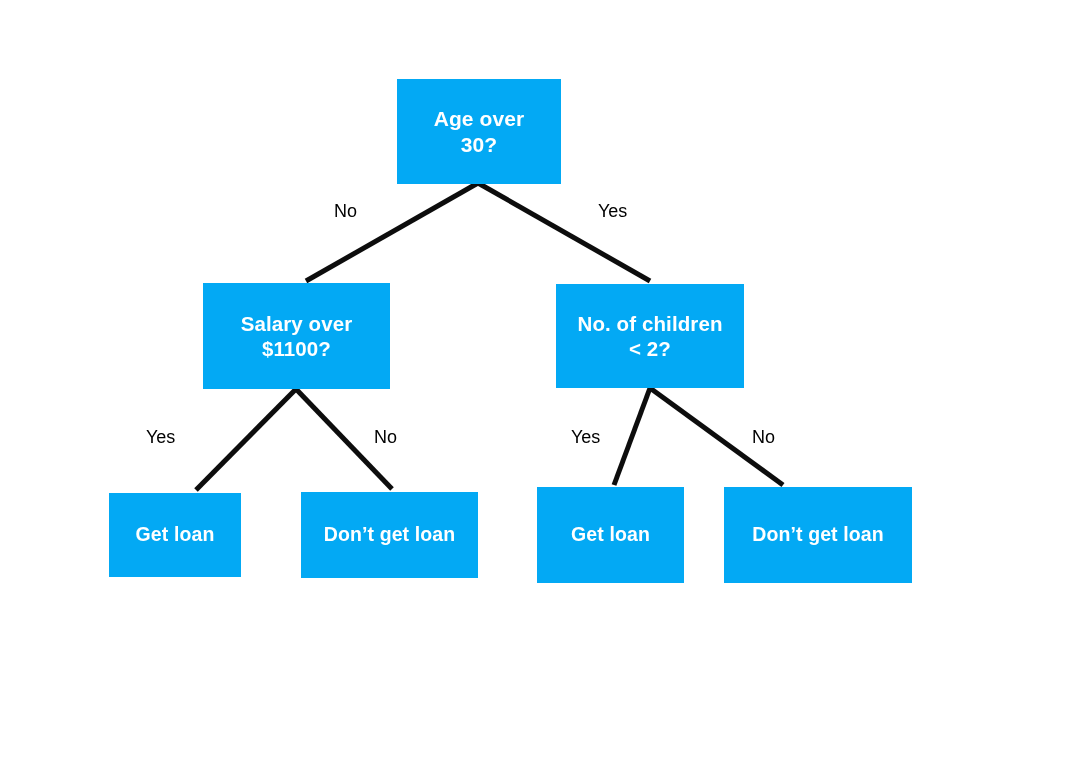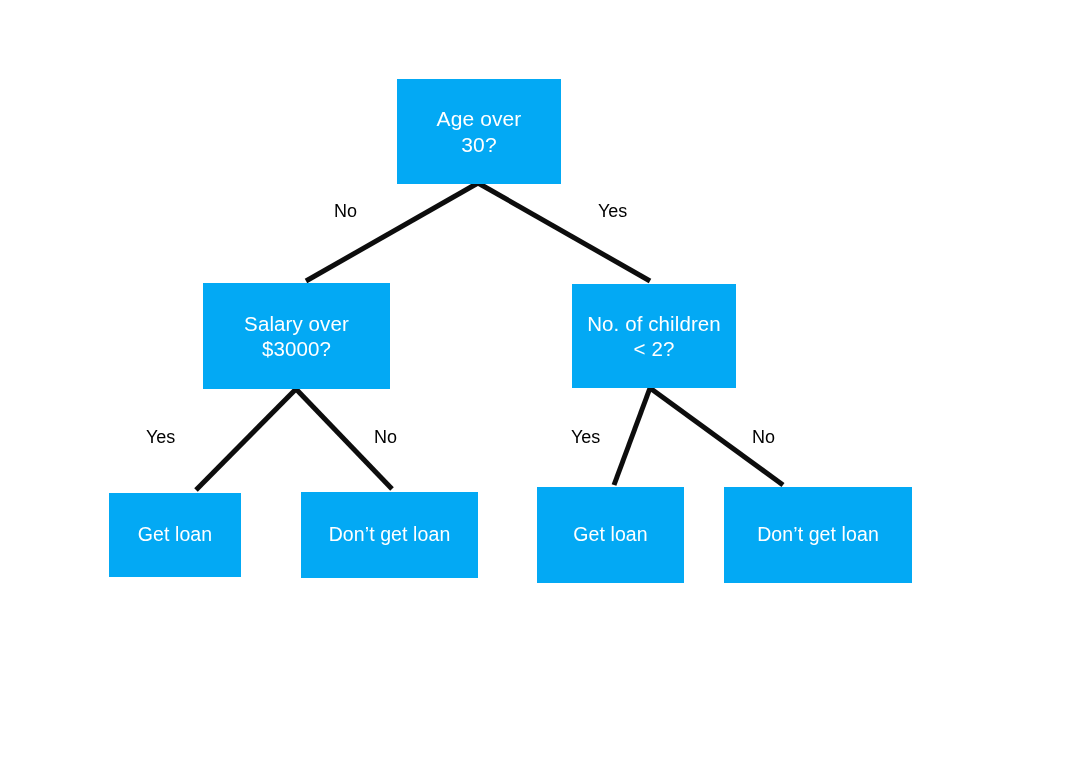--- a/index.html
+++ b/index.html
@@ -29,21 +29,21 @@
   .node {
     position: absolute;
     box-sizing: border-box;
     display: flex;
     align-items: center;
     justify-content: center;
     text-align: center;
     color: #ffffff;
     line-height: 1.22;
     letter-spacing: 0.1px;
-    font-weight: 400;
+    font-weight: 700;
     white-space: pre-line;
   }
   .node-label {
     display: block;
     width: 100%;
     padding: 0 4px;
     box-sizing: border-box;
   }
   
   #node-root {
@@ -57,24 +57,23 @@
   #node-salary {
     left: 203px;
     top: 283px;
     width: 187px;
     height: 106px;
     font-size: 20.5px;
   }
   #node-children {
     left: 556px;
     top: 284px;
-    width: 164px;
+    width: 188px;
     height: 104px;
     font-size: 20.5px;
-    margin-left: 16px;
   }
   
   #node-leaf-1 {
     left: 109px;
     top: 493px;
     width: 132px;
     height: 84px;
     font-size: 19.5px;
   }
   #node-leaf-2 {
@@ -129,21 +128,21 @@
     </g>
   </svg>
 
   <div class="node" id="node-root" style="background:#03A9F4">
     <span class="node-label">Age over
 30?</span>
   </div>
 
   <div class="node" id="node-salary" style="background:#03A9F4">
     <span class="node-label">Salary over
-$3000?</span>
+$1100?</span>
   </div>
 
   <div class="node" id="node-children" style="background:#03A9F4">
     <span class="node-label">No. of children
 &lt; 2?</span>
   </div>
 
   <div class="node" id="node-leaf-1" style="background:#03A9F4">
     <span class="node-label">Get loan</span>
   </div>

